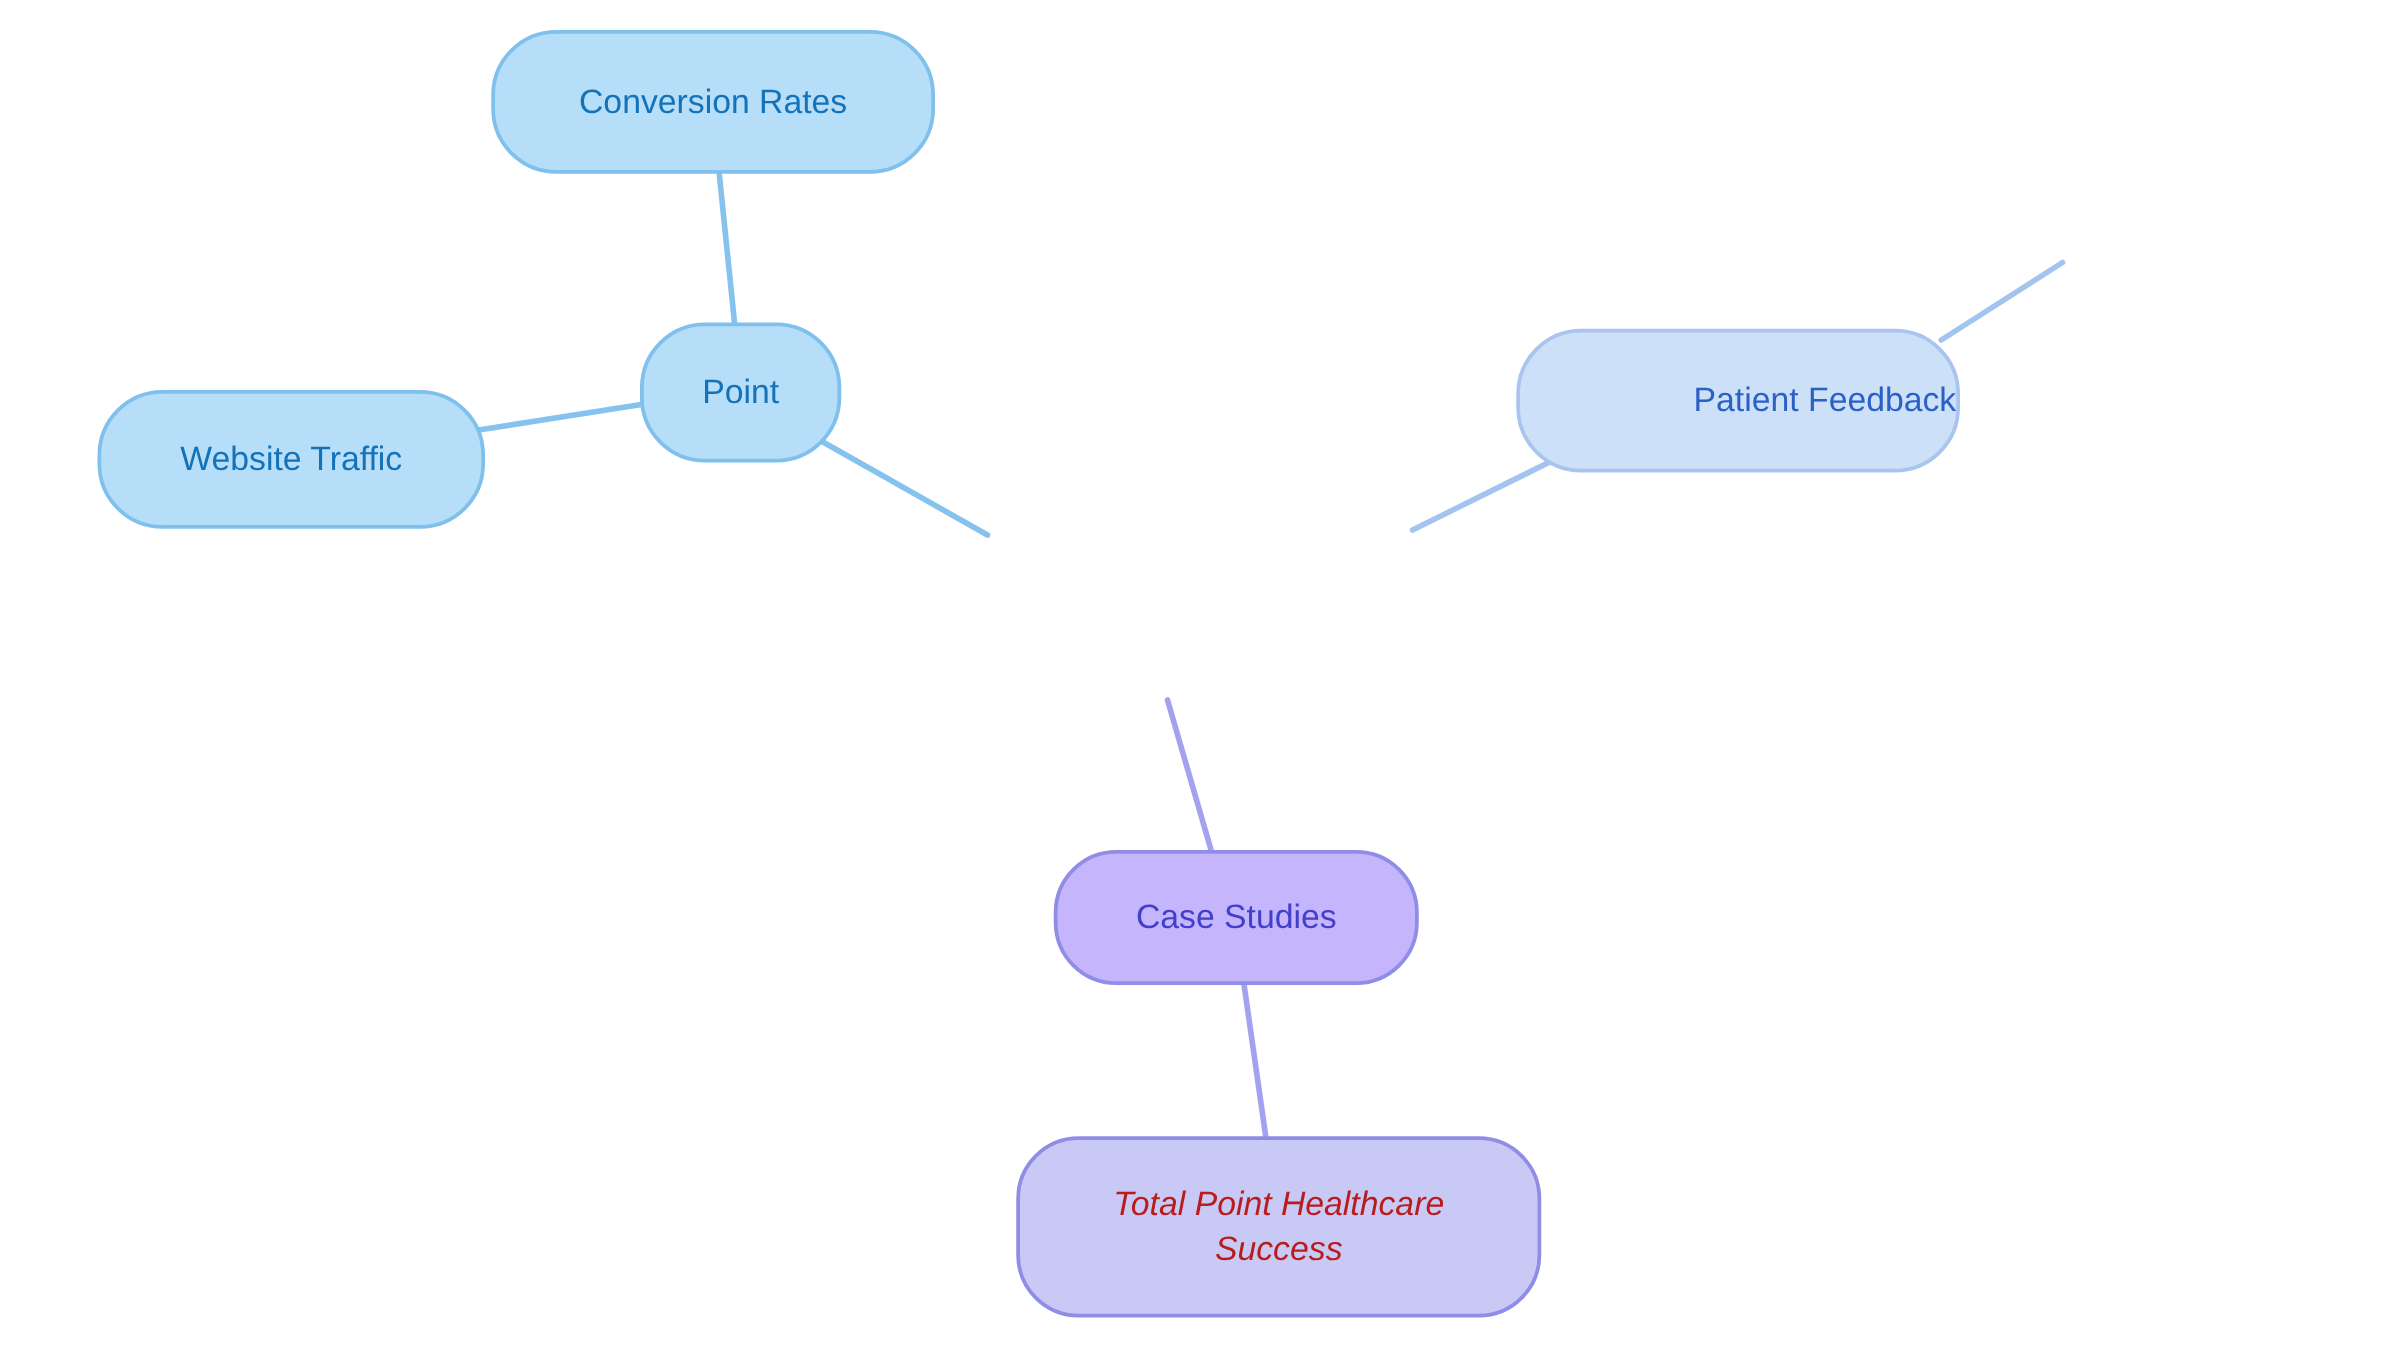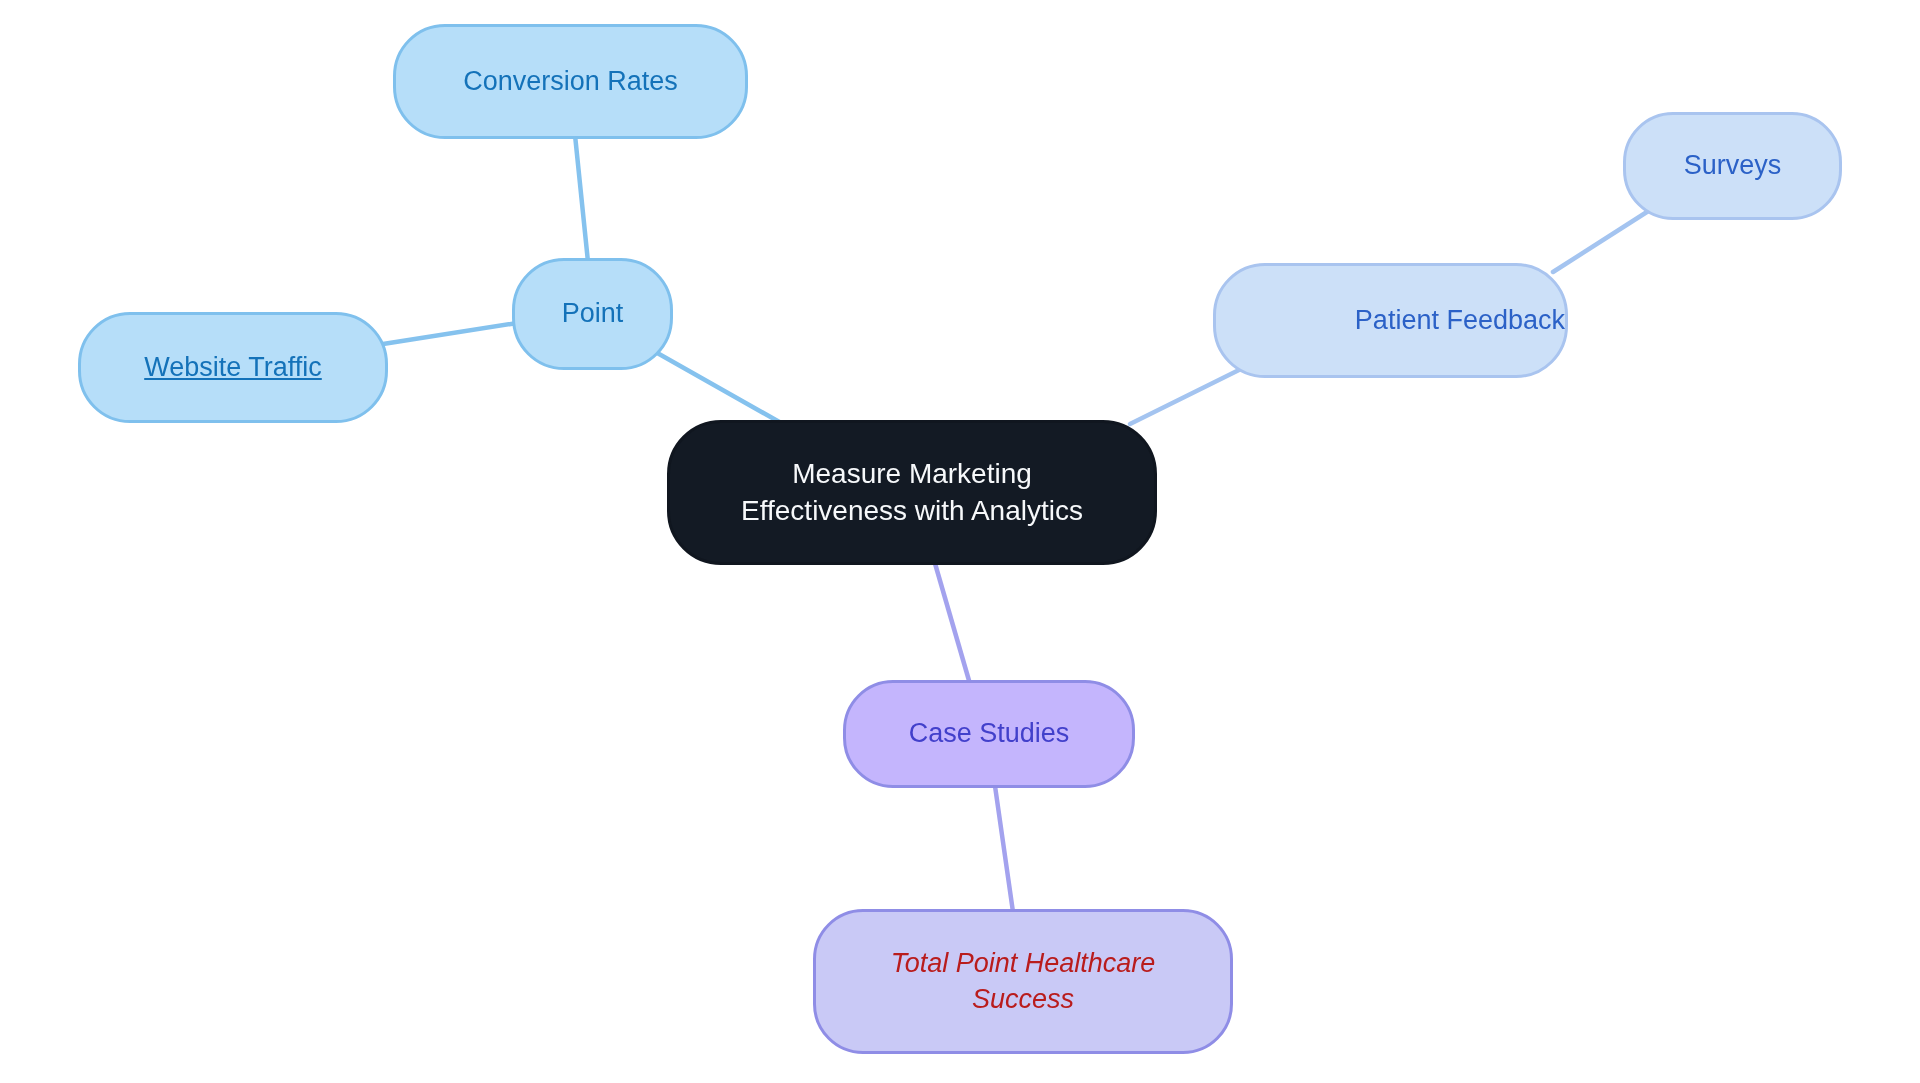--- a/index.html
+++ b/index.html
@@ -51,21 +51,20 @@
   }
   .node-conversion-rates {
     left: 393px; top: 24px; width: 355px; height: 115px;
     border-radius: 52px;
     font-size: 27px;
   }
   .node-website-traffic {
     left: 78px; top: 312px; width: 310px; height: 111px;
     border-radius: 52px;
     font-size: 27px;
-    text-decoration: underline;
   }
   .node-patient-feedback {
     left: 1213px; top: 263px; width: 355px; height: 115px;
     border-radius: 52px;
     font-size: 27px;
   }
   .node-surveys {
     left: 1623px; top: 112px; width: 219px; height: 108px;
     border-radius: 50px;
     font-size: 27px;
@@ -106,27 +105,21 @@
   </div>
 
   <div class="node node-website-traffic" style="background: rgb(182, 222, 249); border-color: rgb(127, 192, 237); color: rgb(20, 114, 185);">
     <span>Website Traffic</span>
   </div>
 
   <div class="node node-patient-feedback" style="background: rgb(204, 224, 248); border-color: rgb(169, 196, 239); color: rgb(43, 97, 199); justify-content: flex-end;">
     <span>Patient Feedback</span>
   </div>
 
-  <div class="node node-surveys" style="background: rgb(204, 224, 248); border-color: rgb(169, 196, 239); color: rgb(43, 97, 199);">
-    <span>Surveys</span>
-  </div>
 
-  <div class="node node-central" style="background: rgb(19, 26, 36); border-color: rgb(16, 22, 31); color: rgb(247, 249, 251);">
-    <span>Measure Marketing Effectiveness with Analytics</span>
-  </div>
 
   <div class="node node-case-studies" style="background: #c4b5fd; border-color: rgb(143, 141, 230); color: rgb(66, 64, 203);">
     <span>Case Studies</span>
   </div>
 
   <div class="node node-total-point" style="background: rgb(201, 201, 246); border-color: rgb(143, 141, 230); color: #b91c1c; font-style: italic;">
     <span>Total Point Healthcare Success</span>
   </div>
 
 </div>

